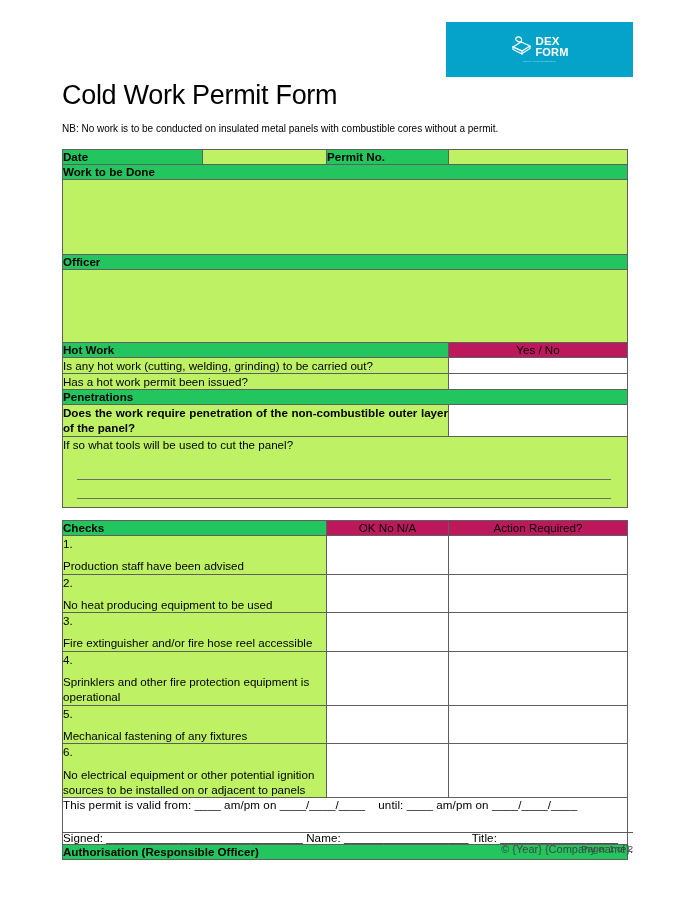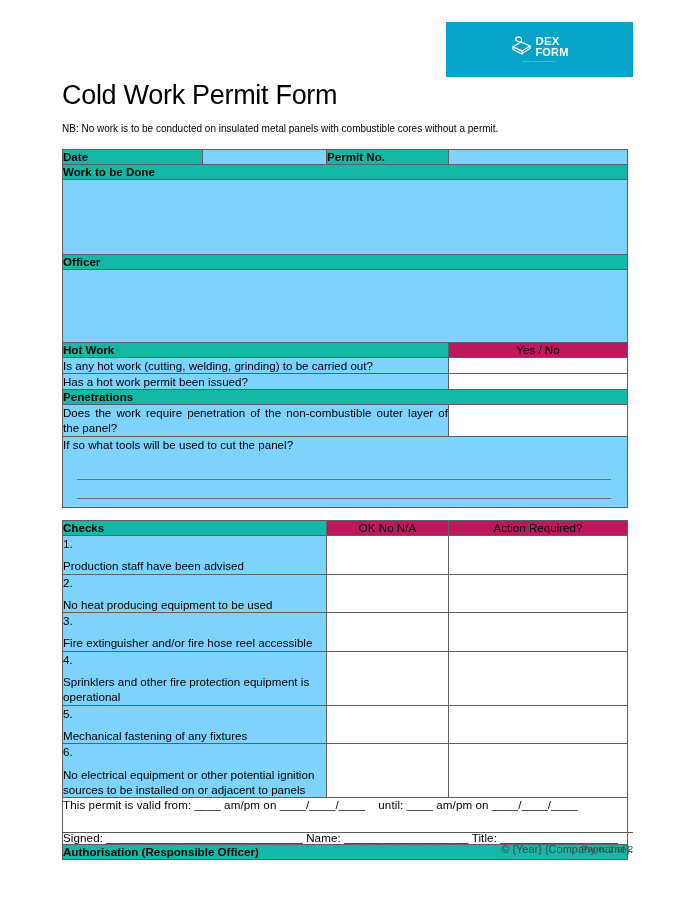--- a/index.html
+++ b/index.html
@@ -98,42 +98,42 @@
     table-layout: fixed;
   }
   table.form td {
     border: 1px solid #5f5f5f;
     padding: 0;
     vertical-align: top;
     font-size: 11.6px;
   }
 
   td.hdr {
-    background: #14b8a6;
+    background: #22c55e;
     font-weight: bold;
     font-size: 11.6px;
     padding: 3px 6px 3px 7px;
     height: 14px;
   }
   td.hdr-center {
     background: #be185d;
     font-weight: normal;
     font-size: 11.6px;
     text-align: center;
     padding: 3px 4px;
   }
   td.cell {
-    background: #7dd3fc;
+    background: #bef264;
     padding: 4px 6px 4px 7px;
     line-height: 1.3;
   }
   td.blank { background: #ffffff; }
 
   td.q { padding: 5px 7px 4px 7px; line-height: 1.32; }
-  td.q-just { text-align: justify; text-align-last: left; }
+  td.q-just { text-align: justify; text-align-last: left; font-weight: bold; }
 
   td.bigbox-work { height: 74px; }
   td.bigbox-loc  { height: 72px; }
 
   
   .chk-num {
     display: inline-block;
     width: 29px;
     vertical-align: top;
   }

